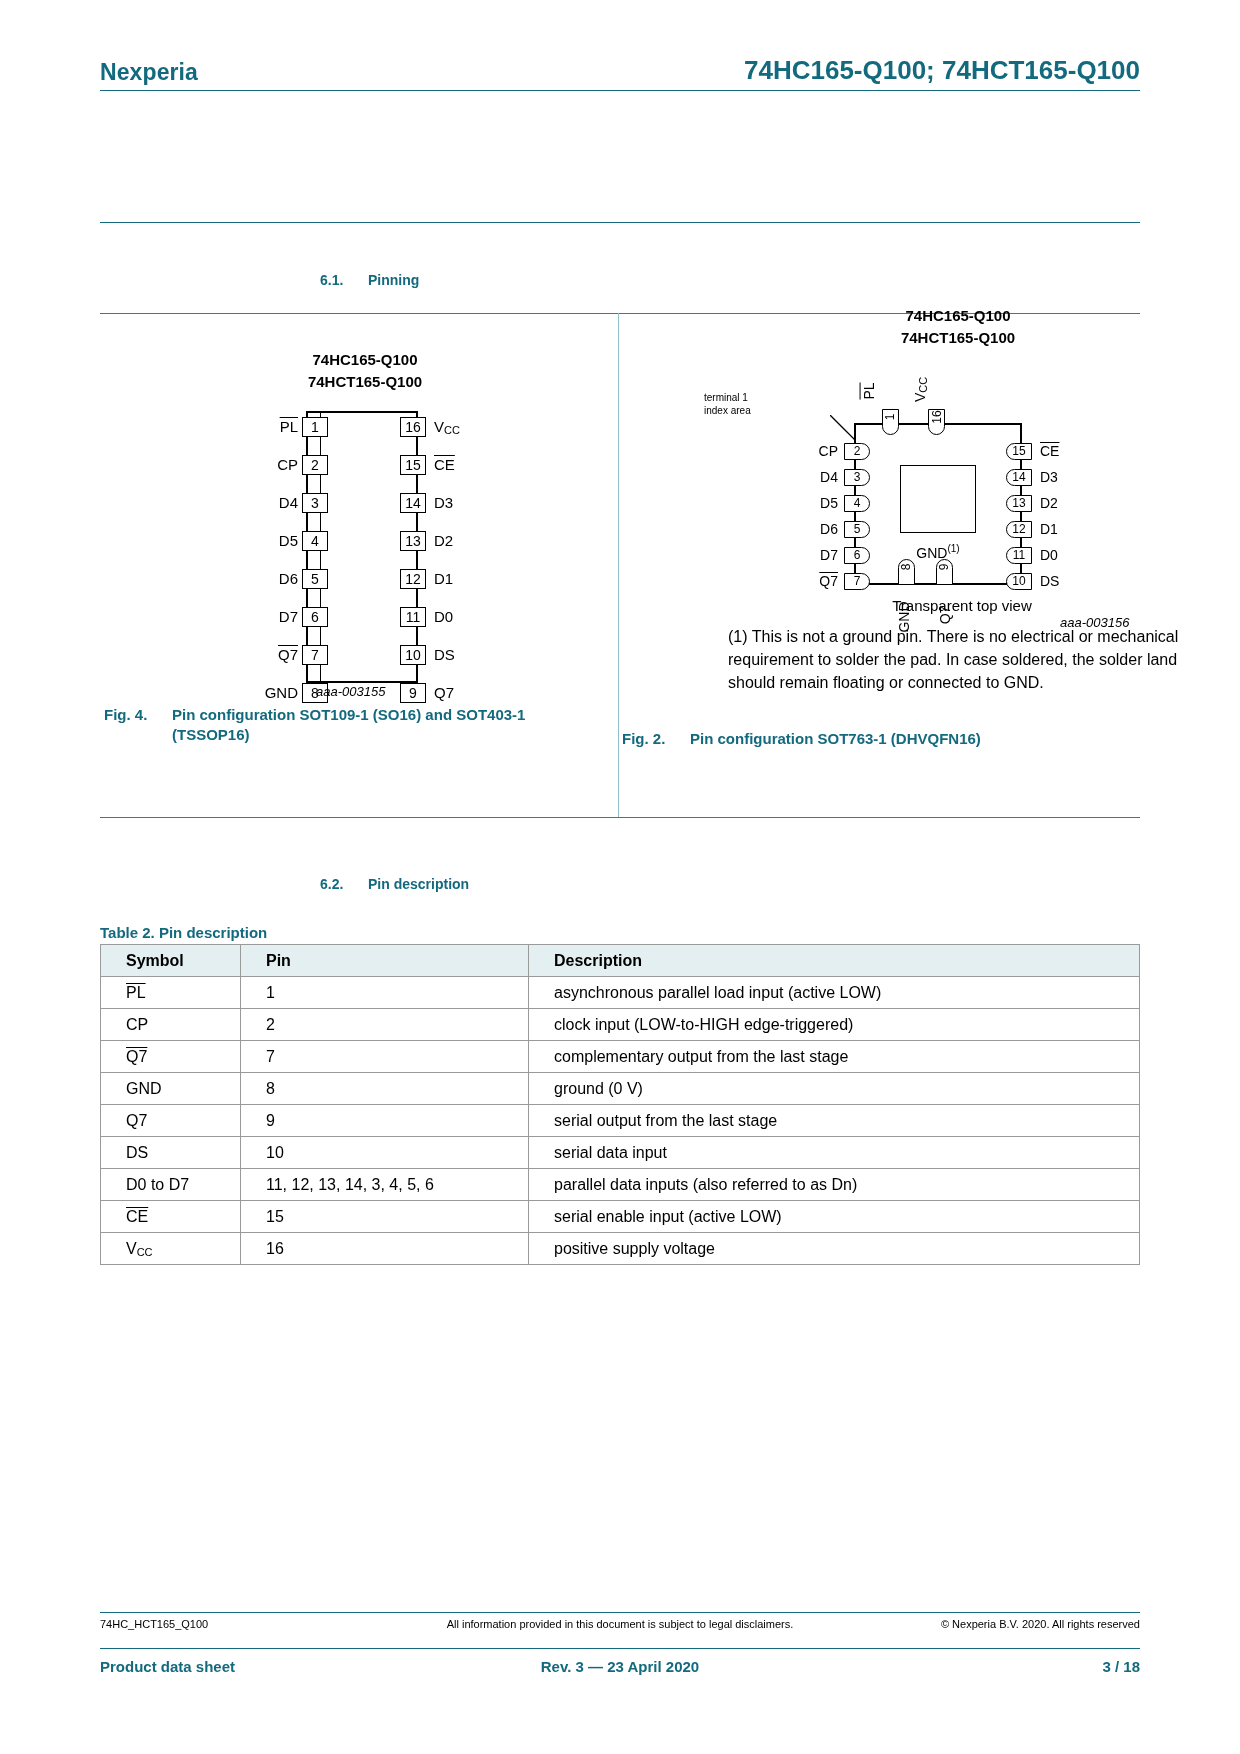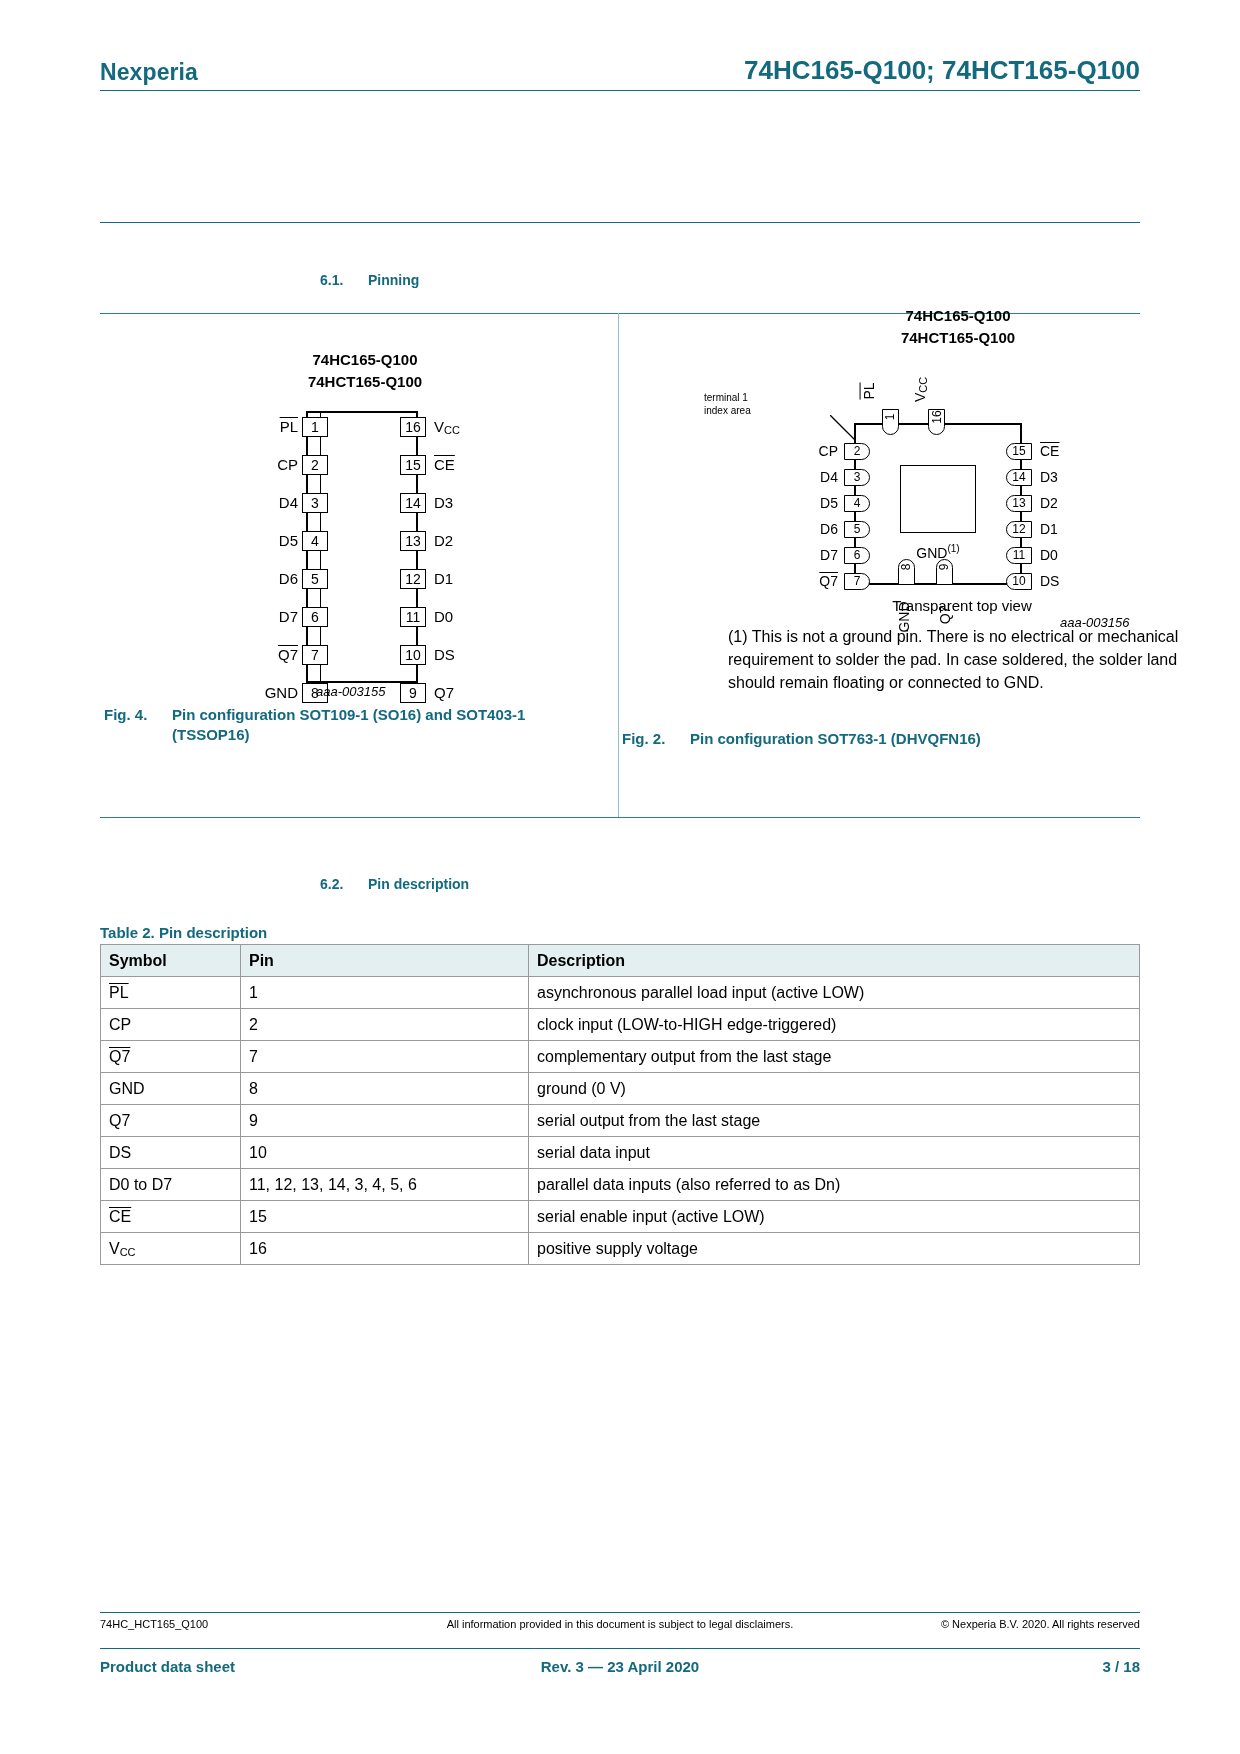--- a/index.html
+++ b/index.html
@@ -87,21 +87,21 @@
   .idx-txt { position:absolute; left:-8px; top:26px; font-size:10px; line-height:1.35; text-align:left; }
   .idx-line { position:absolute; left:118px; top:50px; width:42px; height:42px; }
   .ttview { position:absolute; left:110px; top:292px; width:280px; text-align:center; font-size:15px; }
   .fnote { position:absolute; left:16px; top:320px; width:500px; font-size:16px; line-height:1.45; }
 
   
   .tbl-cap { position:absolute; left:100px; top:924px; font-size:15px; font-weight:bold; color:#13697e; }
   table.pins { position:absolute; left:100px; top:944px; width:1040px; border-collapse:collapse; }
   table.pins th, table.pins td {
      border:1px solid #9a9a9a; font-size:16px; text-align:left;
-     padding:5px 8px; height:32px; vertical-align:middle;
+     padding:5px 25px; height:32px; vertical-align:middle;
   }
   table.pins th { background:#e4eff1; font-weight:bold; }
   table.pins td:nth-child(1), table.pins th:nth-child(1) { width:140px; }
   table.pins td:nth-child(2), table.pins th:nth-child(2) { width:288px; }
 
   
   .foot-rule { position:absolute; left:100px; top:1612px; width:1040px; border-top:1px solid #13697e; }
   .foot-line1 { position:absolute; left:100px; top:1618px; width:1040px; font-size:11px; color:#000; }
   .fl-left { position:absolute; left:0; top:0; }
   .fl-center { position:absolute; left:0; top:0; width:1040px; text-align:center; }

